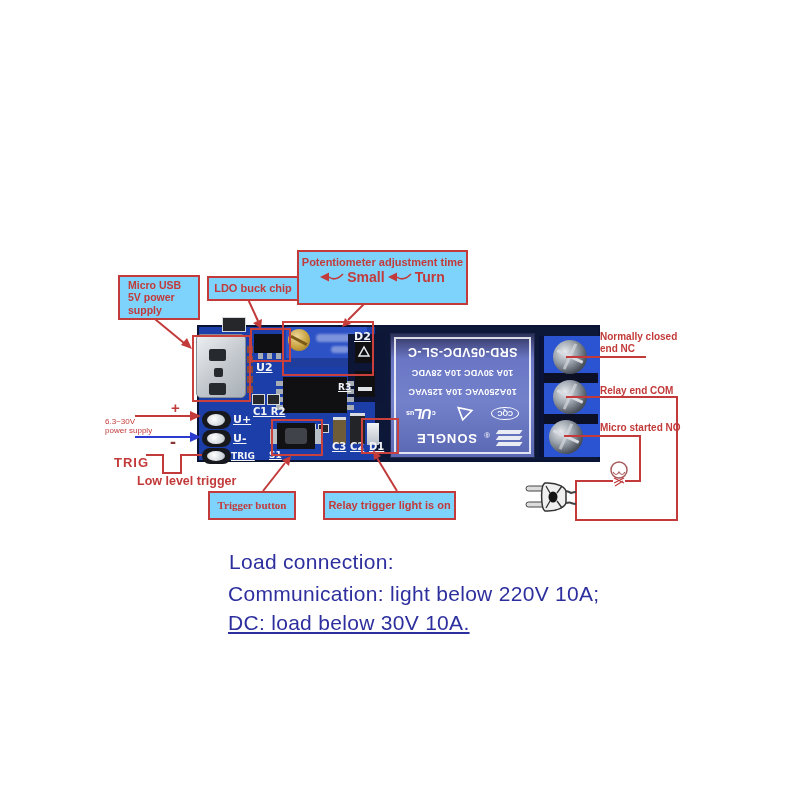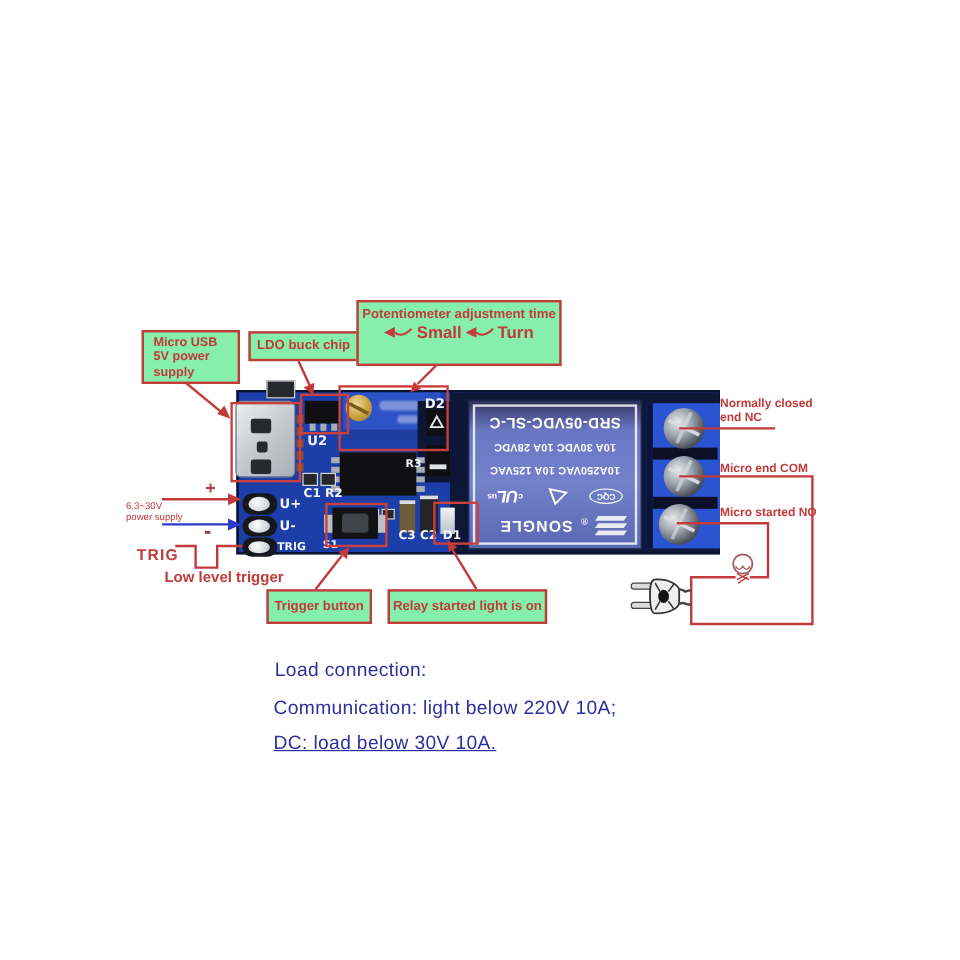--- a/index.html
+++ b/index.html
@@ -1,32 +1,32 @@
 <!DOCTYPE html>
 <html><head>
 <meta charset="utf-8">
 <style>
   html,body{margin:0;padding:0;background:#ffffff;}
   .stage{position:relative;width:800px;height:800px;background:#fff;overflow:hidden;
          font-family:"Liberation Sans", sans-serif;}
   .abs{position:absolute;}
   
-  .note{position:absolute;border:2px solid #c23a3a;color:#c23a3a;background:#86efac;
+  .note{position:absolute;border:2px solid #c23a3a;color:#c23a3a;background:#7dd3fc;
         font-weight:600;display:flex;align-items:center;justify-content:center;
         text-align:center;line-height:12.5px;font-size:11px;z-index:7;}
   .note.left{justify-content:flex-start;text-align:left;padding-left:8px;}
   .ml{white-space:pre-line;}
   .redtxt{position:absolute;color:#c23a3a;font-weight:600;z-index:7;}
   
   .outline{position:absolute;border:2px solid #c9403c;z-index:6;background:transparent;}
   
   .pcb{position:absolute;left:197px;top:325px;width:403px;height:137px;
        background:#1c3ea8;border:2px solid #0b1334;box-sizing:border-box;z-index:1;}
   .darkzone{position:absolute;left:375px;top:327px;width:223px;height:133px;background:#0d1737;z-index:2;}
-  .silk{position:absolute;color:#f2f4f8;font-weight:bold;z-index:4;font-family:"DejaVu Sans",sans-serif;}
+  .silk{position:absolute;color:#f2f4f8;font-weight:bold;z-index:4;font-family:"DejaVu Sans",sans-serif;text-decoration:underline;}
   
   .usb{position:absolute;left:196px;top:334px;width:50px;height:64px;z-index:3;border-radius:5px;
        background:linear-gradient(135deg,#eef0f2,#c2c7cd 55%,#a9afb6);border:1px solid #868c93;box-sizing:border-box;}
   .usb .slot{position:absolute;background:#26292e;border-radius:2px;}
   .pin{position:absolute;background:#8a4a3a;z-index:3;}
   
   .chip{position:absolute;background:#101013;z-index:3;}
   .leg{position:absolute;background:#a8adb4;z-index:3;}
   .smd{position:absolute;background:#26272b;border:1px solid #d4d8dc;box-sizing:border-box;z-index:3;}
   
@@ -67,21 +67,21 @@
   
   .tblock{position:absolute;left:539px;top:336px;width:61px;height:121px;background:#2b54d2;z-index:3;}
   .tblock .edge{position:absolute;left:0;top:0;width:5px;height:100%;background:#0a123a;}
   .tblock .sep{position:absolute;left:5px;width:54px;height:10px;background:#0b1026;}
   .screwhead{position:absolute;width:34px;height:34px;border-radius:50%;z-index:4;
       background:radial-gradient(circle at 35% 35%,#e8ebee,#9aa2ab 38%,#4a505a 72%,#2e333b);}
   .screwhead .s1,.screwhead .s2{position:absolute;left:3px;top:15px;width:28px;height:3px;background:#d8dce2;}
   .screwhead .s1{transform:rotate(25deg);}
   .screwhead .s2{transform:rotate(115deg);opacity:.65;}
   
-  .footer-line{position:absolute;color:#2d2f9e;font-size:16px;letter-spacing:.3px;z-index:7;}
+  .footer-line{position:absolute;color:#2d2f9e;font-size:21px;letter-spacing:.3px;z-index:7;}
   svg.overlay{position:absolute;left:0;top:0;z-index:5;}
   .pot-arrows{display:flex;align-items:center;justify-content:center;gap:3px;margin-top:2px;}
   .pot-word{font-size:14px;font-weight:600;}
 </style>
 </head>
 <body>
 
 <div class="stage">
 
   <div class="pcb">
@@ -278,26 +278,26 @@
         </svg>
       <span class="pot-word">Small</span>
       <svg width="24" height="12">
           <polygon points="0,6 9,1.5 9,10.5" fill="#c23a3a"></polygon>
           <path d="M9,6 Q15,11 23,3" stroke="#c23a3a" stroke-width="1.6" fill="none"></path>
         </svg>
       <span class="pot-word">Turn</span>
     </div>
   </div>
 
-  <div class="note" style="left:222px;top:491px;width:84px;height:25px;">Trigger button</div>
-  <div class="note" style="left:323px;top:491px;width:129px;height:25px;">Relay started light is on</div>
+  <div class="note" style="left:208px;top:491px;width:84px;height:25px;font-family:Liberation Serif, serif;">Trigger button</div>
+  <div class="note" style="left:323px;top:491px;width:129px;height:25px;">Relay trigger light is on</div>
 
   <div class="redtxt ml" style="left:600px;top:331px;font-size:10px;line-height:12px;">Normally closed
 end NC</div>
-  <div class="redtxt" style="left:600px;top:385px;font-size:10px;">Micro end COM</div>
+  <div class="redtxt" style="left:600px;top:385px;font-size:10px;">Relay end COM</div>
   <div class="redtxt" style="left:600px;top:422px;font-size:10px;">Micro started NO</div>
 
   <div class="redtxt" style="left:171px;top:399px;font-size:15px;">+</div>
   <div class="redtxt ml" style="left:105px;top:418px;font-size:8px;line-height:8.5px;font-weight:500;">6.3~30V
 power supply</div>
   <div class="redtxt" style="left:170px;top:432px;font-size:18px;color:#8a3434;">-</div>
   <div class="redtxt" style="left:114px;top:455px;font-size:13px;letter-spacing:1px;">TRIG</div>
   <div class="redtxt" style="left:137px;top:474px;font-size:12.5px;">Low level trigger</div>
 
   <div class="footer-line" style="left:229px;top:550px;">Load connection:</div>

